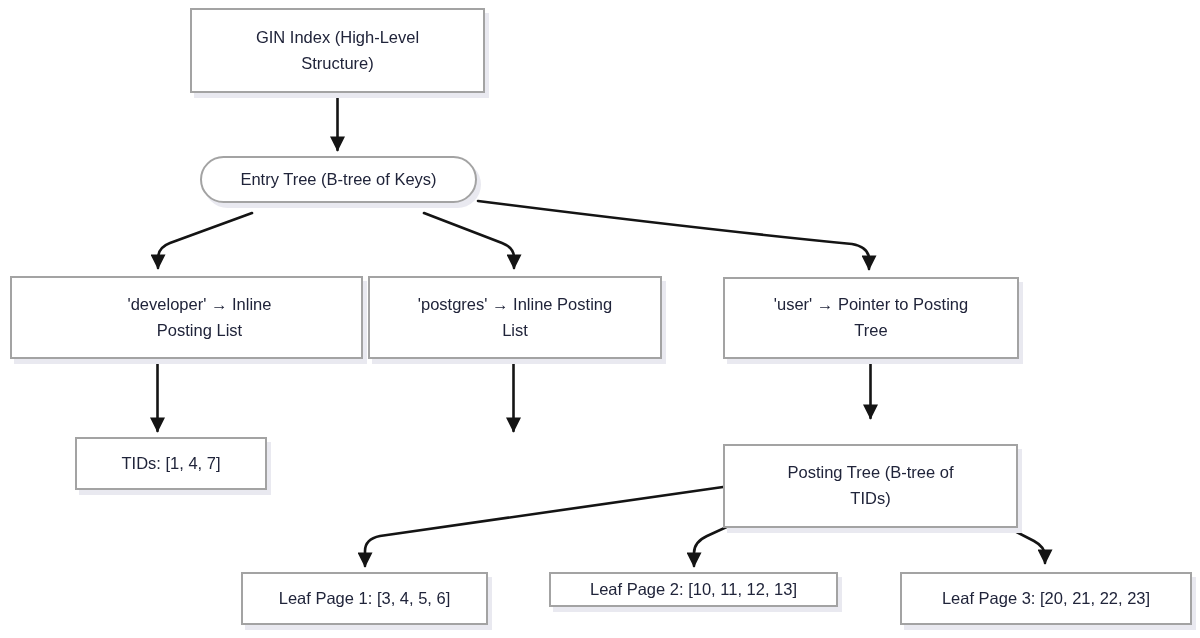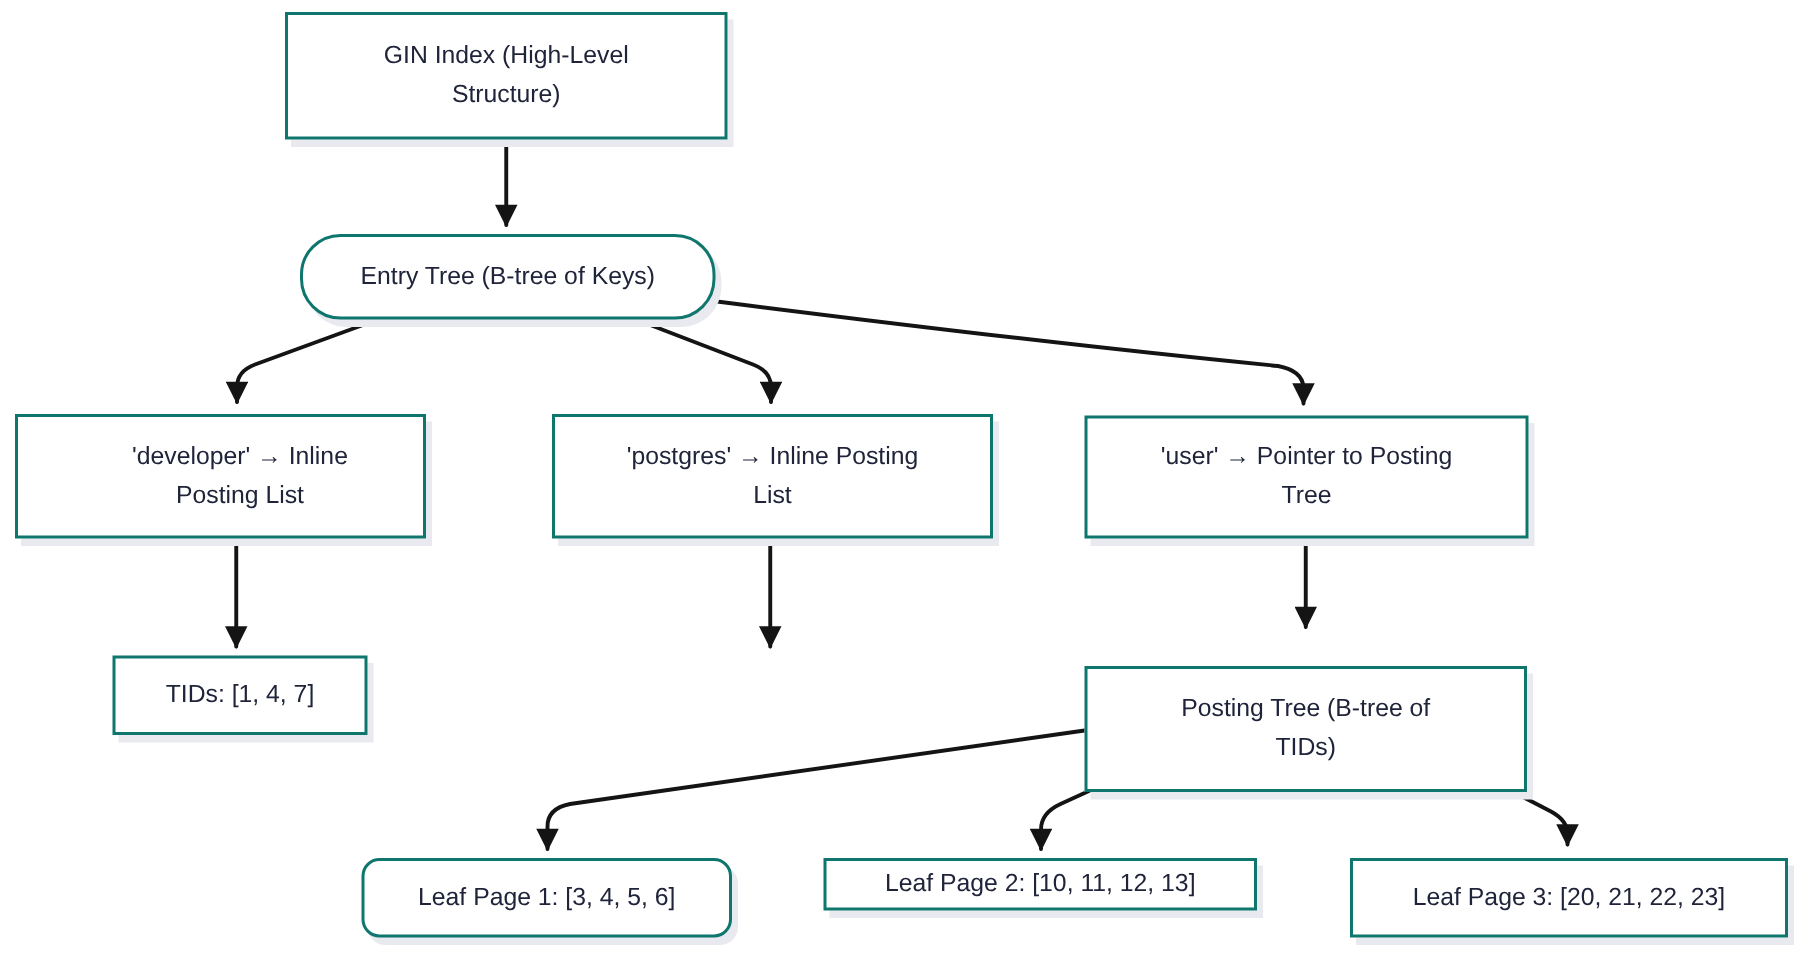--- a/index.html
+++ b/index.html
@@ -20,43 +20,43 @@
     left: 0;
     top: 0;
     width: 1200px;
     height: 638px;
     pointer-events: none;
   }
   .node {
     position: absolute;
     box-sizing: border-box;
     background: #ffffff;
-    border: 2px solid #0f766e;
+    border: 2px solid #a3a3a3;
     box-shadow: 4px 5px 0 0 #e9e9f0;
     display: flex;
     align-items: center;
     justify-content: center;
     text-align: center;
     color: #20243a;
     font-size: 16.5px;
     line-height: 1.55;
     padding: 2px 10px;
   }
   .node span { display: inline-block; }
 
   
   #n-gin      { left: 190px; top: 8px;   width: 295px; height: 85px; }
-  #n-entry    { left: 200px; top: 156px; width: 277px; height: 57px; border-radius: 27px; }
-  #n-dev      { left: 10px;  top: 276px; width: 274px; height: 83px; padding-left: 36px; }
+  #n-entry    { left: 200px; top: 156px; width: 277px; height: 47px; border-radius: 27px; }
+  #n-dev      { left: 10px;  top: 276px; width: 353px; height: 83px; padding-left: 36px; }
   #n-pg       { left: 368px; top: 276px; width: 294px; height: 83px; }
   #n-user     { left: 723px; top: 277px; width: 296px; height: 82px; }
-  #n-tids1    { left: 75px;  top: 437px; width: 170px; height: 53px; }
+  #n-tids1    { left: 75px;  top: 437px; width: 192px; height: 53px; }
   #n-tids2    { left: 432px; top: 437px; width: 163px; height: 53px; }
   #n-posting  { left: 723px; top: 444px; width: 295px; height: 84px; }
-  #n-leaf1    { left: 241px; top: 572px; width: 247px; height: 53px; border-radius: 12px; }
+  #n-leaf1    { left: 241px; top: 572px; width: 247px; height: 53px; }
   #n-leaf2    { left: 549px; top: 572px; width: 289px; height: 35px; }
   #n-leaf3    { left: 900px; top: 572px; width: 292px; height: 53px; }
 
   
   #n-gin span     { max-width: 200px; }
   #n-dev span     { max-width: 178px; }
   #n-pg span      { max-width: 218px; }
   #n-user span    { max-width: 214px; }
   #n-posting span { max-width: 196px; }
 </style>

